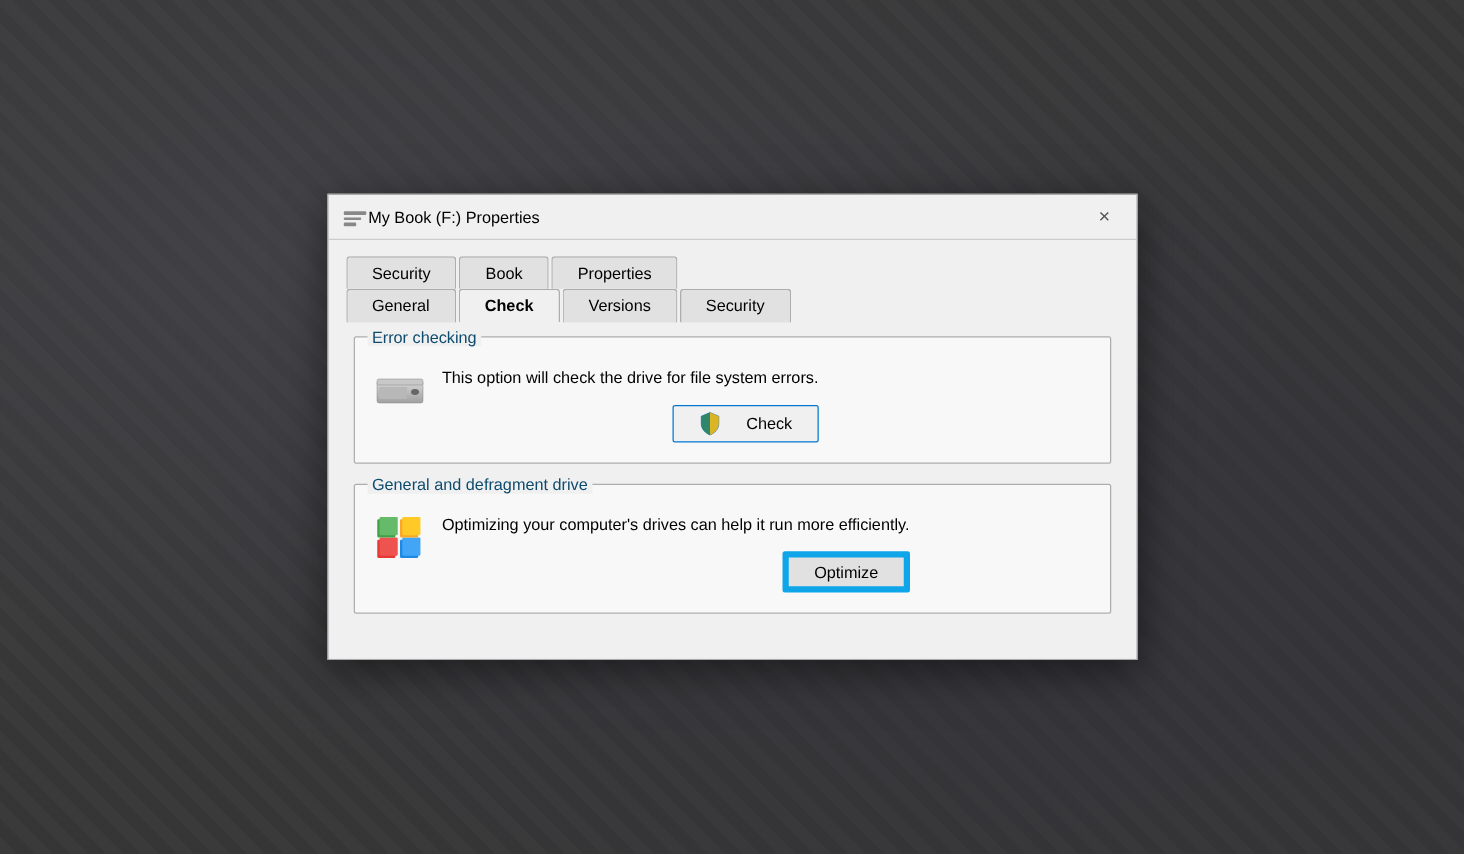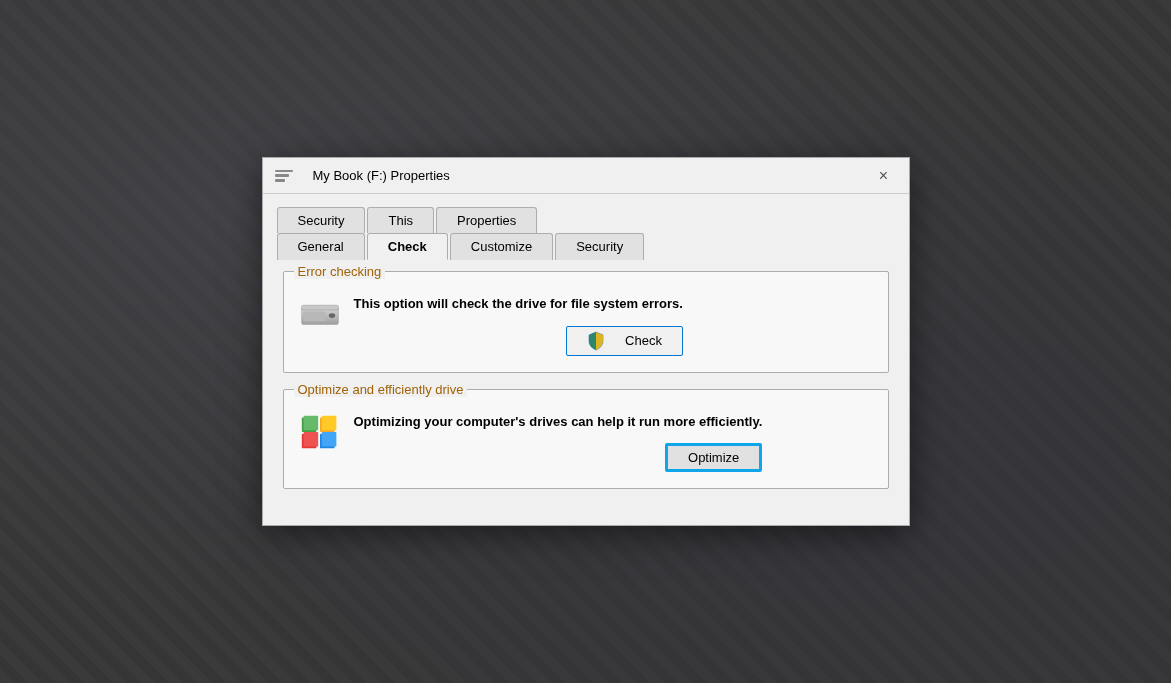--- a/index.html
+++ b/index.html
@@ -52,22 +52,22 @@
       border-bottom: 1px solid #ccc;
       padding: 8px 12px;
       display: flex;
       align-items: center;
       justify-content: space-between;
       height: 36px;
     }
 
     .title-bar-left {
       display: flex;
-      align-items: center;
-      gap: 20px;
+      align-items: flex-end;
+      gap: 2px;
     }
 
     .title-bar-icon {
       width: 18px;
       height: 12px;
       display: flex;
       flex-direction: column;
       gap: 2px;
     }
 
@@ -155,21 +155,21 @@
       position: relative;
     }
 
     .section-label {
       position: absolute;
       top: -8px;
       left: 10px;
       background: #f0f0f0;
       padding: 0 4px;
       font-size: 13px;
-      color: #a16207;
+      color: #0c4a6e;
     }
 
     .section-body {
       display: flex;
       align-items: flex-start;
       gap: 14px;
       margin-top: 8px;
     }
 
     .section-icon {
@@ -185,33 +185,32 @@
     .drive-icon {
       width: 40px;
       height: 28px;
     }
 
     .section-text {
       flex: 1;
       font-size: 13px;
       line-height: 1.5;
       color: #000;
-      font-weight: bold;
     }
 
     .section-button-row {
       display: flex;
       justify-content: flex-end;
       margin-top: 12px;
     }
 
     .btn {
       padding: 4px 20px;
       font-size: 13px;
-      border: 3px solid #0ea5e9;
+      border: 5px solid #0ea5e9;
       border-radius: 2px;
       cursor: pointer;
       background: #e1e1e1;
       min-width: 90px;
       text-align: center;
     }
 
     .btn-check {
       background: #f0f0f0;
       border: 1.5px solid #0078d4;
@@ -251,35 +250,35 @@
     </div>
     <button class="close-btn">×</button>
   </div>
 
   <div class="tabs-container">
     <div class="tabs-row">
       <div class="tab">
         <span>Security</span>
       </div>
       <div class="tab">
-        <span>This</span>
+        <span>Book</span>
       </div>
       <div class="tab">
         <span>Properties</span>
       </div>
     </div>
     <div class="tabs-row tabs-row-2">
       <div class="tab">
         <span>General</span>
       </div>
       <div class="tab active">
         <span>Check</span>
       </div>
       <div class="tab">
-        <span>Customize</span>
+        <span>Versions</span>
       </div>
       <div class="tab">
         <span>Security</span>
       </div>
     </div>
   </div>
 
   <div class="content">
 
     <div class="section-box">
@@ -315,21 +314,21 @@
                 <path d="M9 10 L9 19 C5.5 17.5 2 14.5 2 10 Z" fill="#388e3c" opacity="0.7"></path>
               </svg>
               <span>Check</span>
             </button>
           </div>
         </div>
       </div>
     </div>
 
     <div class="section-box">
-      <span class="section-label">Optimize and efficiently drive</span>
+      <span class="section-label">General and defragment drive</span>
       <div class="section-body">
 
         <div class="section-icon">
           <svg class="cube-icon" viewBox="0 0 44 44" xmlns="http://www.w3.org/2000/svg">
 
             <rect x="2" y="24" width="16" height="16" fill="#e53935" rx="1"></rect>
             <rect x="4" y="22" width="16" height="16" fill="#ef5350" rx="1"></rect>
 
             <rect x="2" y="6" width="16" height="16" fill="#43a047" rx="1"></rect>
             <rect x="4" y="4" width="16" height="16" fill="#66bb6a" rx="1"></rect>

